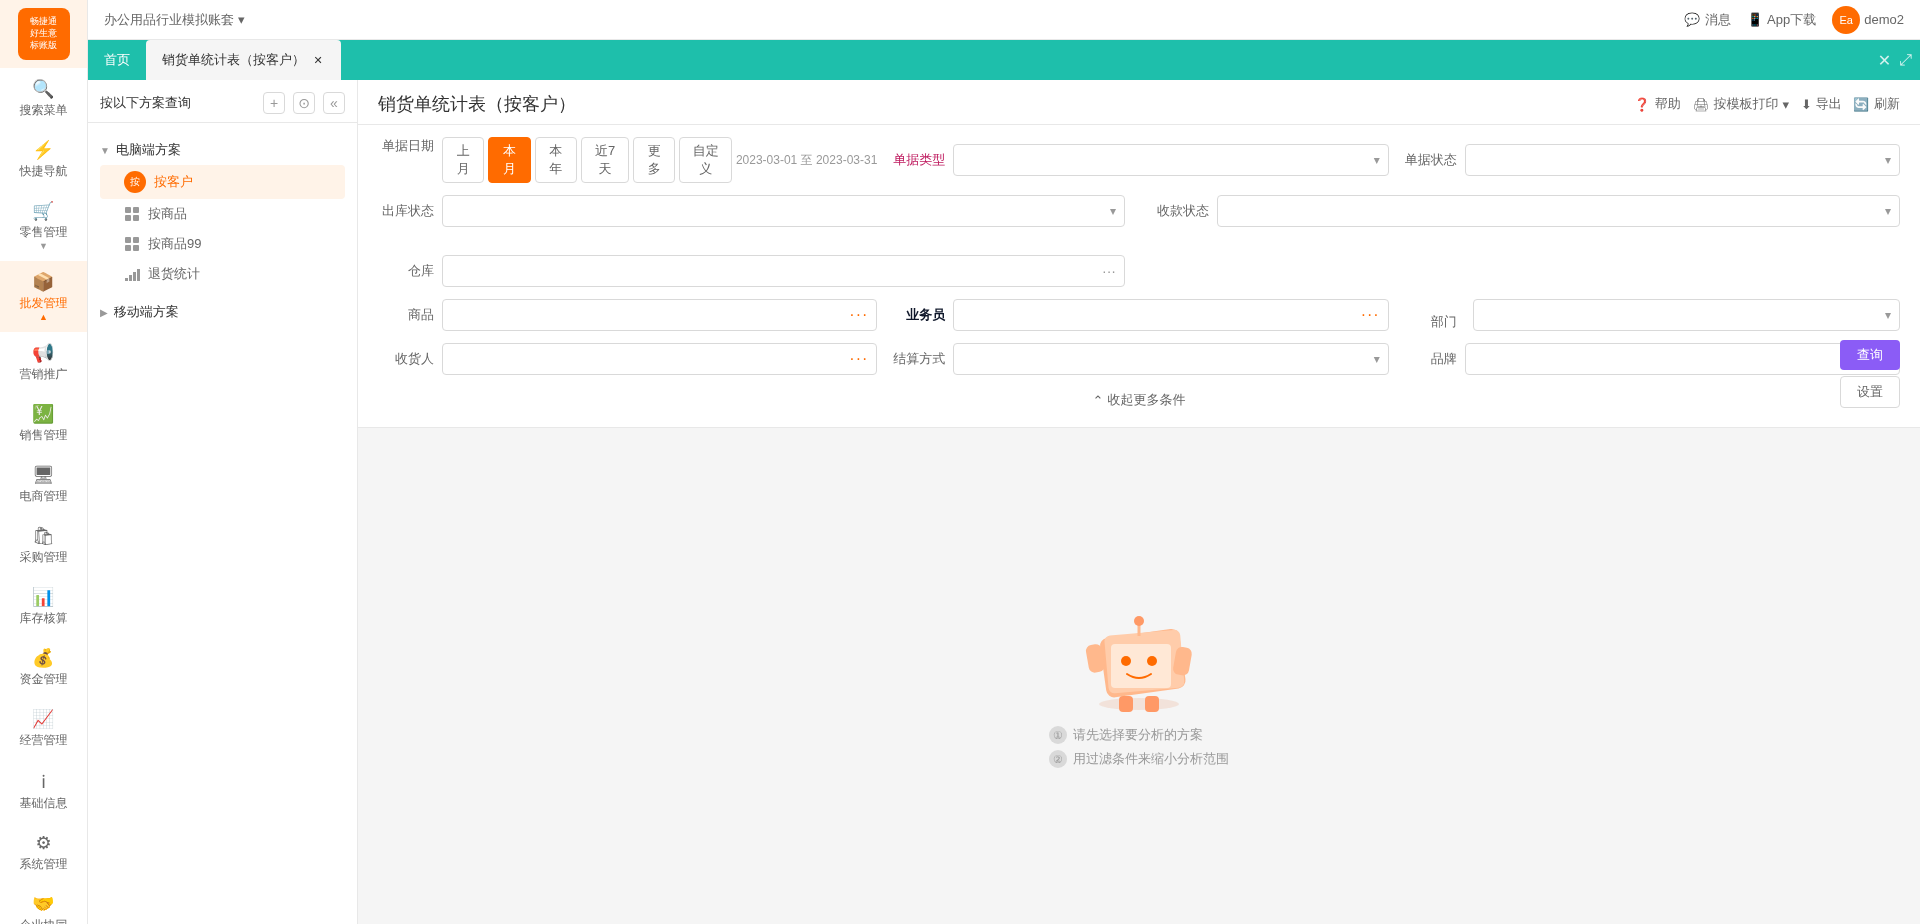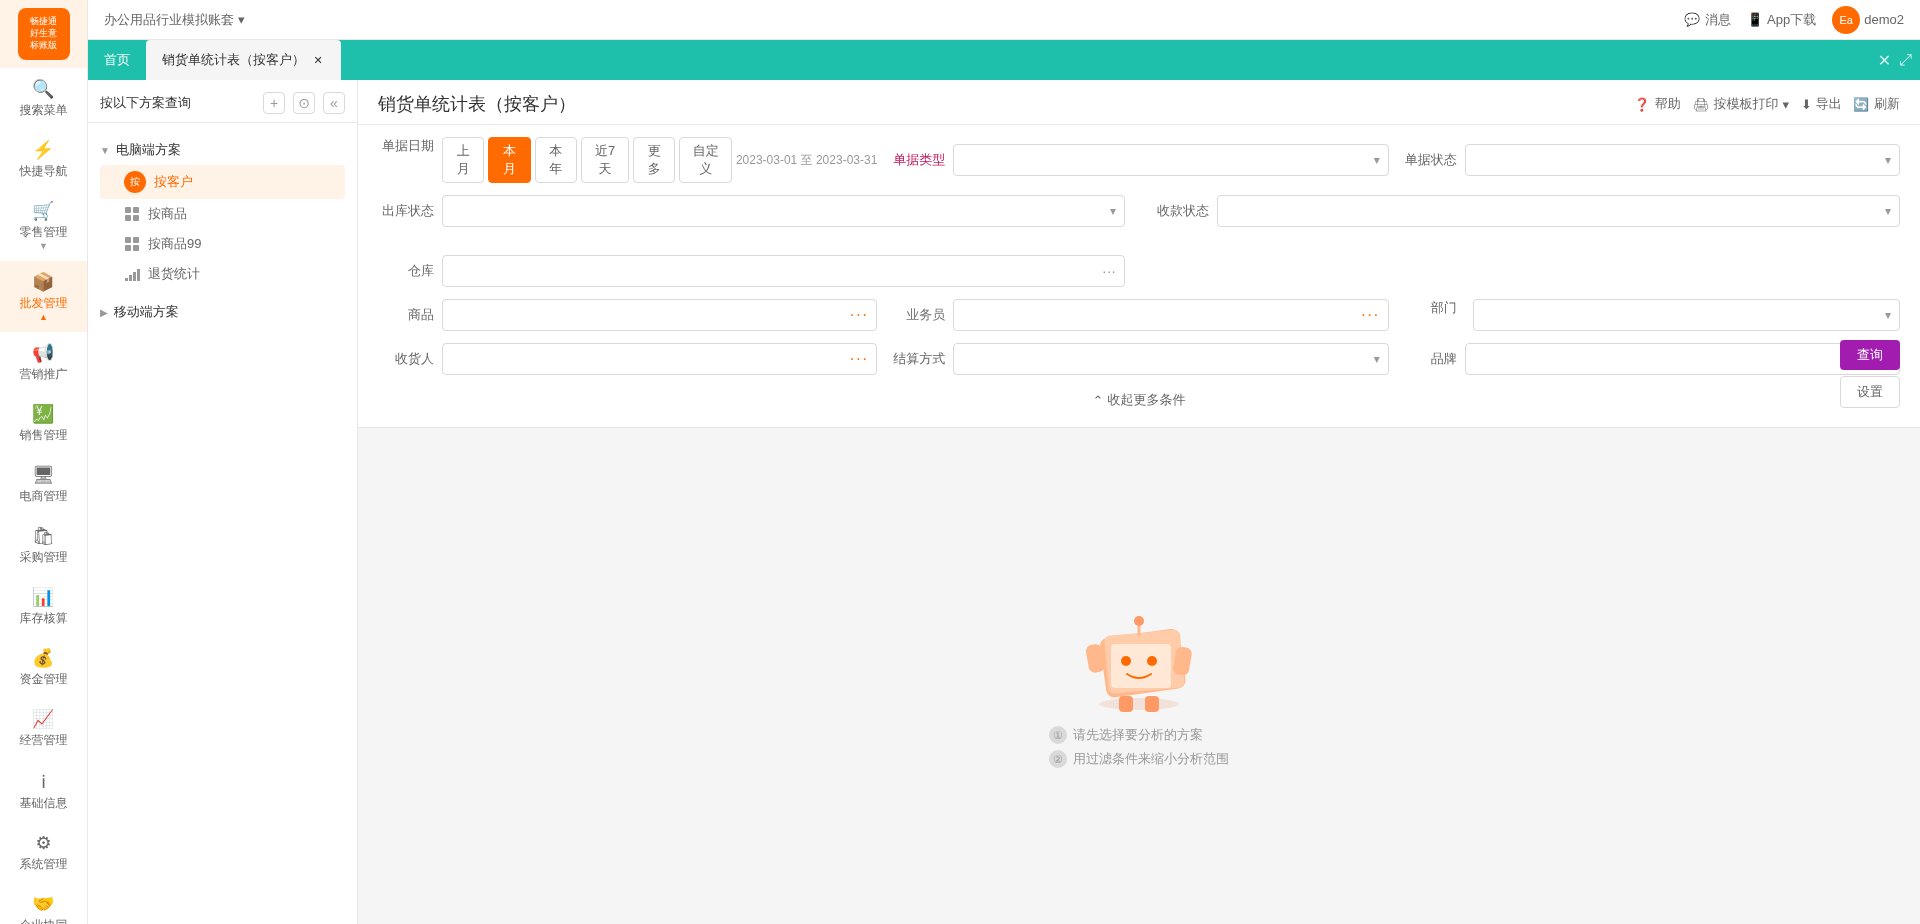--- a/index.html
+++ b/index.html
@@ -57,21 +57,21 @@
     .page-header { padding: 12px 20px 8px; display: flex; align-items: center; justify-content: space-between; background: #fff; border-bottom: 1px solid #e8e8e8; flex-shrink: 0; }
     .page-title { font-size: 18px; color: #333; font-weight: 500; }
     .page-actions { display: flex; align-items: center; gap: 12px; }
     .page-action-btn { display: flex; align-items: center; gap: 4px; font-size: 13px; color: #666; cursor: pointer; }
 
     
     .filter-area { padding: 12px 20px; background: #fff; border-bottom: 1px solid #e8e8e8; flex-shrink: 0; }
     .date-btn { padding: 4px 10px; border: 1px solid #d9d9d9; border-radius: 4px; cursor: pointer; font-size: 13px; color: #666; background: #fff; }
     .date-btn.active { background: #ff6b00; color: white; border-color: #ff6b00; }
     .collapse-btn { text-align: center; padding: 6px; color: #666; cursor: pointer; font-size: 13px; display: flex; align-items: center; justify-content: center; gap: 4px; }
-    .btn-query { background: #a21caf; color: white; border: none; padding: 6px 4px; border-radius: 4px; cursor: pointer; font-size: 13px; }
+    .btn-query { background: #8b5cf6; color: white; border: none; padding: 6px 4px; border-radius: 4px; cursor: pointer; font-size: 13px; }
     .btn-settings { background: #fff; color: #666; border: 1px solid #d9d9d9; padding: 6px 16px; border-radius: 4px; cursor: pointer; font-size: 13px; }
 
     
     .body-area { flex: 1; overflow: auto; background: #f5f5f5; display: flex; align-items: center; justify-content: center; flex-direction: column; }
     .empty-state { display: flex; flex-direction: column; align-items: center; gap: 12px; }
     .empty-hints { display: flex; flex-direction: column; gap: 6px; }
     .empty-hint { display: flex; align-items: flex-start; gap: 6px; color: #999; font-size: 13px; }
     .hint-num { width: 18px; height: 18px; background: #d9d9d9; border-radius: 50%; display: flex; align-items: center; justify-content: center; font-size: 11px; color: #999; flex-shrink: 0; }
     .filter-cell-control { flex: 1; height: 32px; border: 1px solid #d9d9d9; border-radius: 4px; display: flex; align-items: center; padding: 0 8px; font-size: 13px; color: #333; cursor: pointer; background: #fff; }
     .filter-cell-control .ctrl-arrow { color: #999; margin-left: auto; font-size: 12px; }
@@ -348,26 +348,26 @@
         </div>
 
         <div style="display:grid; grid-template-columns:1fr 1fr 1fr; gap:12px; margin-bottom:12px; align-items:center;">
           <div style="display:flex;align-items:center;gap:8px;">
             <span style="color:#666;font-size:13px;white-space:nowrap;min-width:56px;text-align:right;">商品</span>
             <div class="filter-cell-control" style="flex:1;">
               <span style="color:#ff6b00;margin-left:auto;font-size:16px;letter-spacing:1px;">···</span>
             </div>
           </div>
           <div style="display:flex;align-items:center;gap:8px;">
-            <span style="color:#737373;font-size:13px;white-space:nowrap;min-width:56px;text-align:right;">业务员</span>
+            <span style="color:#0f172a;font-size:13px;white-space:nowrap;min-width:56px;text-align:right;font-weight:bold;">业务员</span>
             <div class="filter-cell-control" style="flex:1;">
               <span style="color:#ff6b00;margin-left:auto;font-size:16px;letter-spacing:1px;">···</span>
             </div>
           </div>
-          <div style="display:flex;align-items:flex-start;gap:16px;">
+          <div style="display:flex;align-items:flex-end;gap:16px;">
             <span style="color:#666;font-size:13px;white-space:nowrap;min-width:56px;text-align:right;">部门</span>
             <div class="filter-cell-control" style="flex:1;">
               <span class="ctrl-arrow">▾</span>
             </div>
           </div>
         </div>
 
         <div style="display:grid; grid-template-columns:1fr 1fr 1fr; gap:12px; align-items:center;">
           <div style="display:flex;align-items:center;gap:8px;">
             <span style="color:#666;font-size:13px;white-space:nowrap;min-width:56px;text-align:right;">收货人</span>

